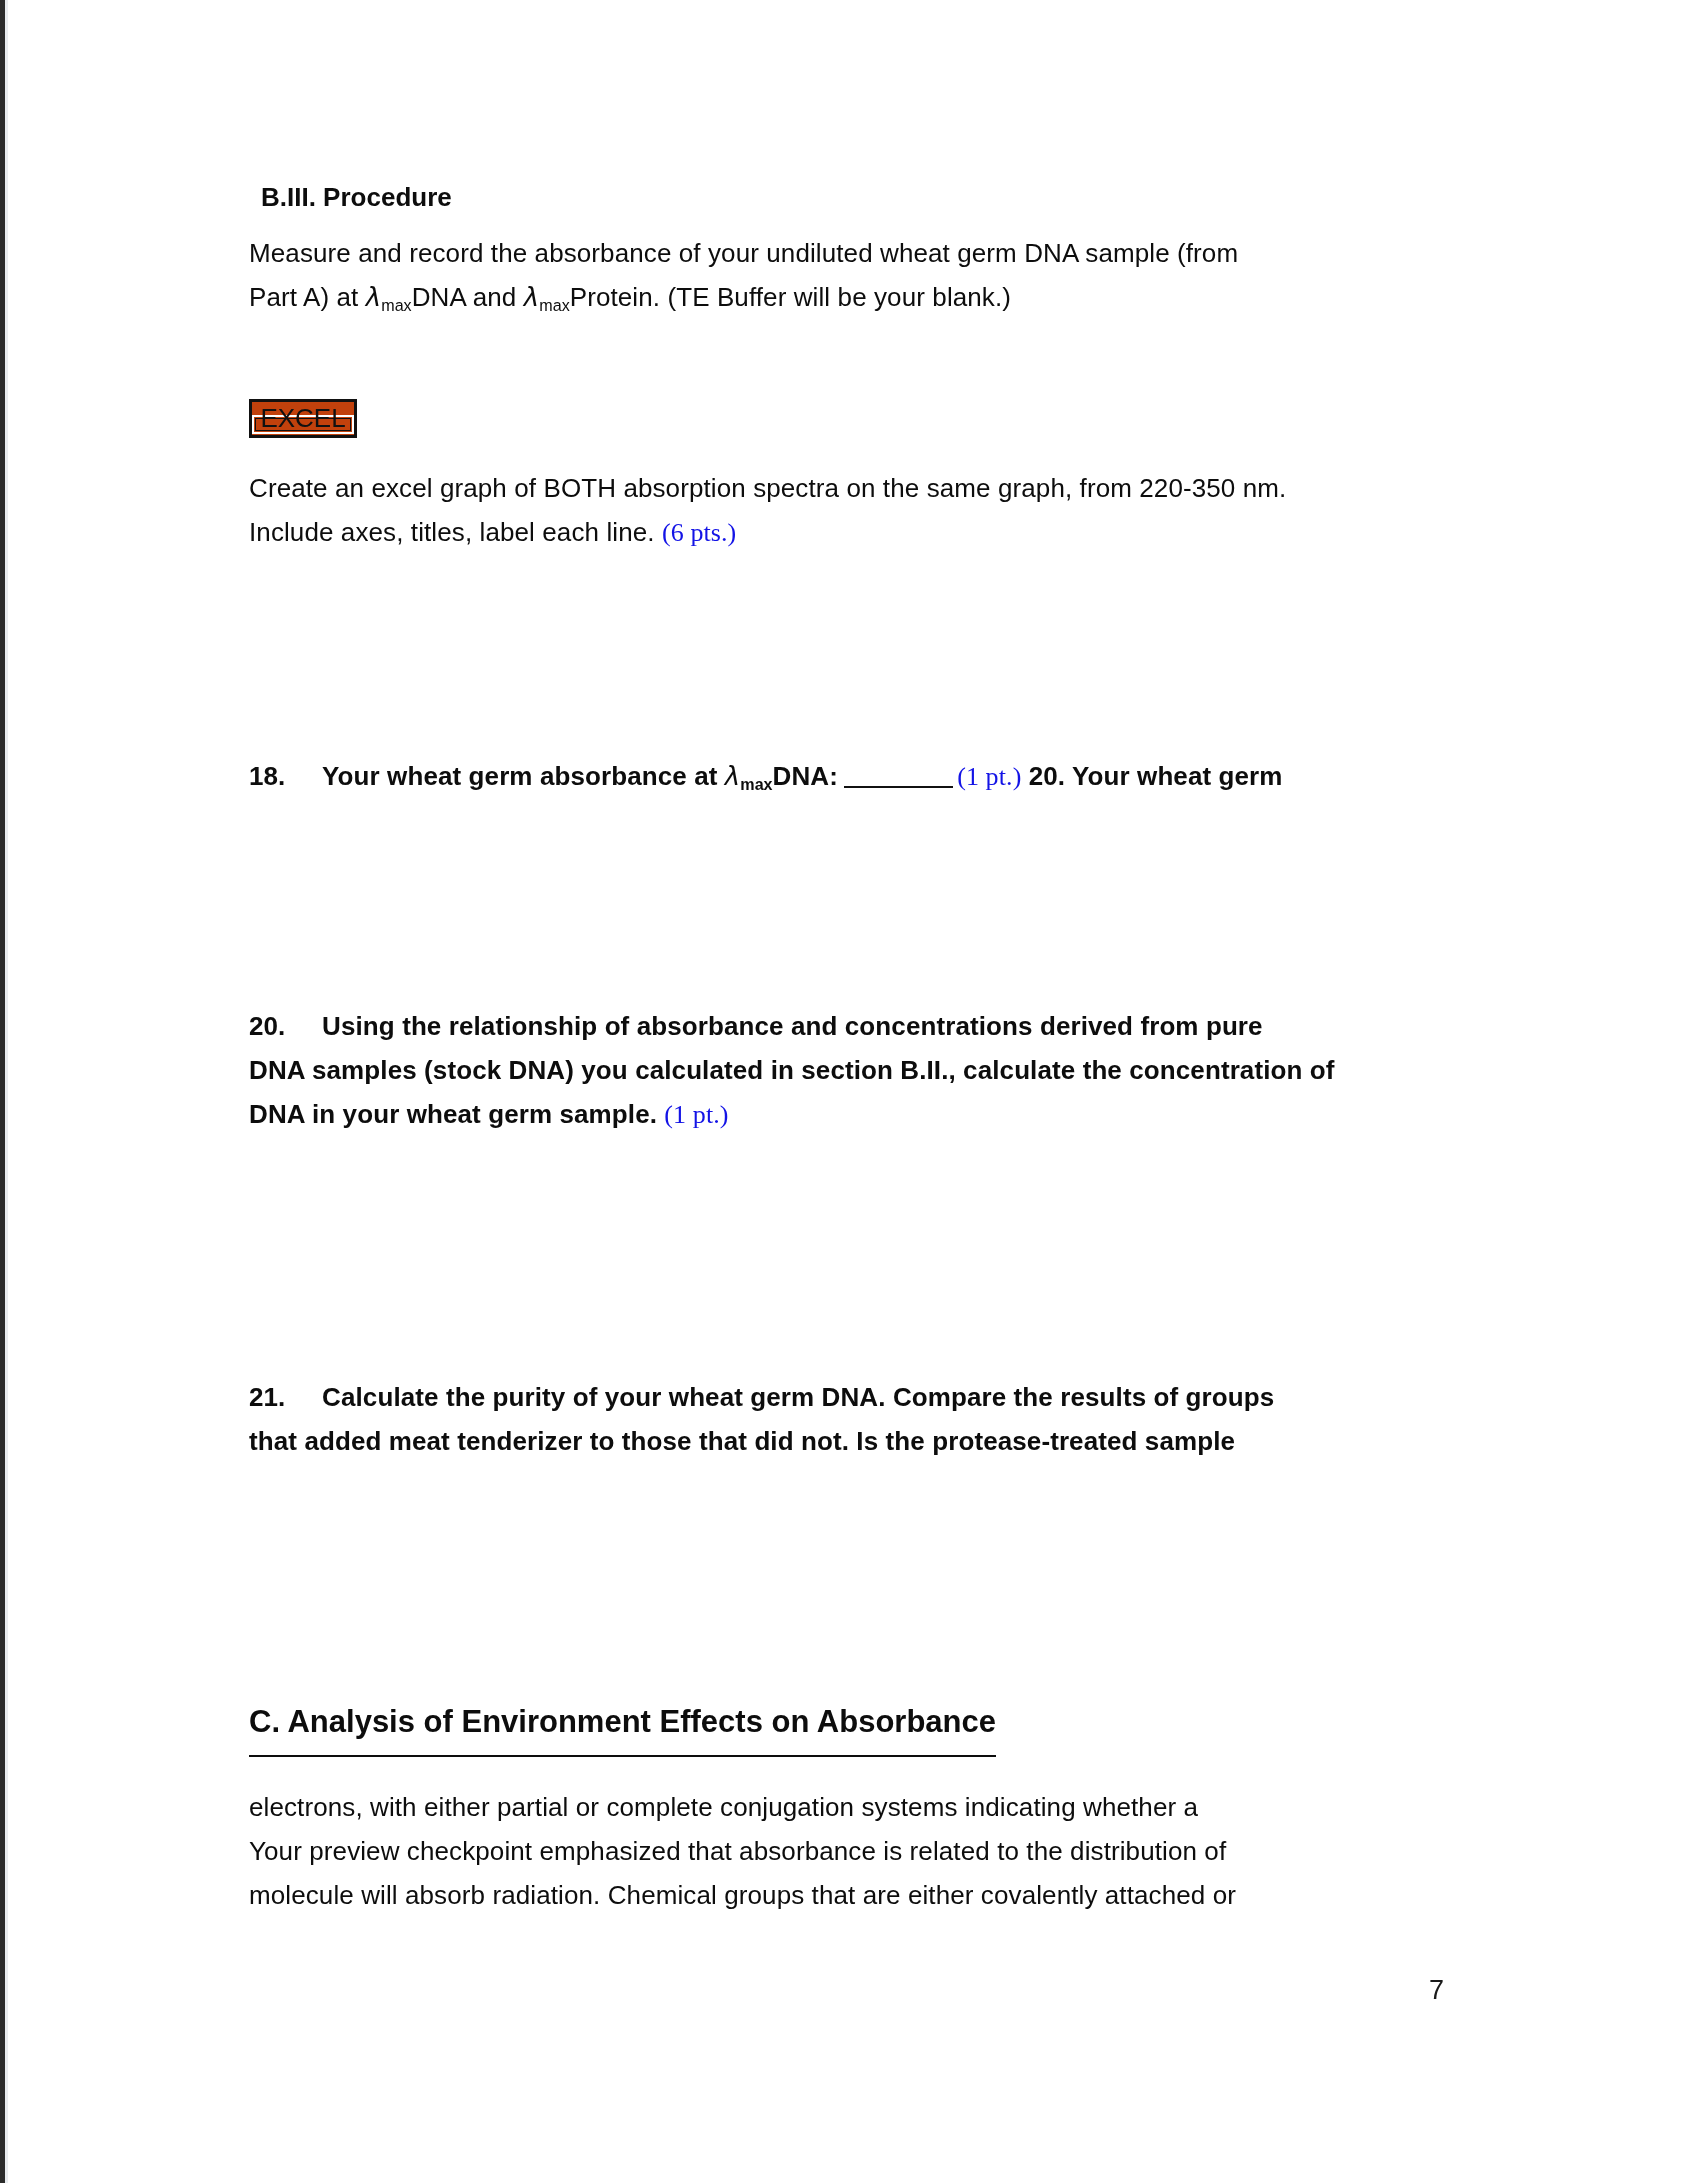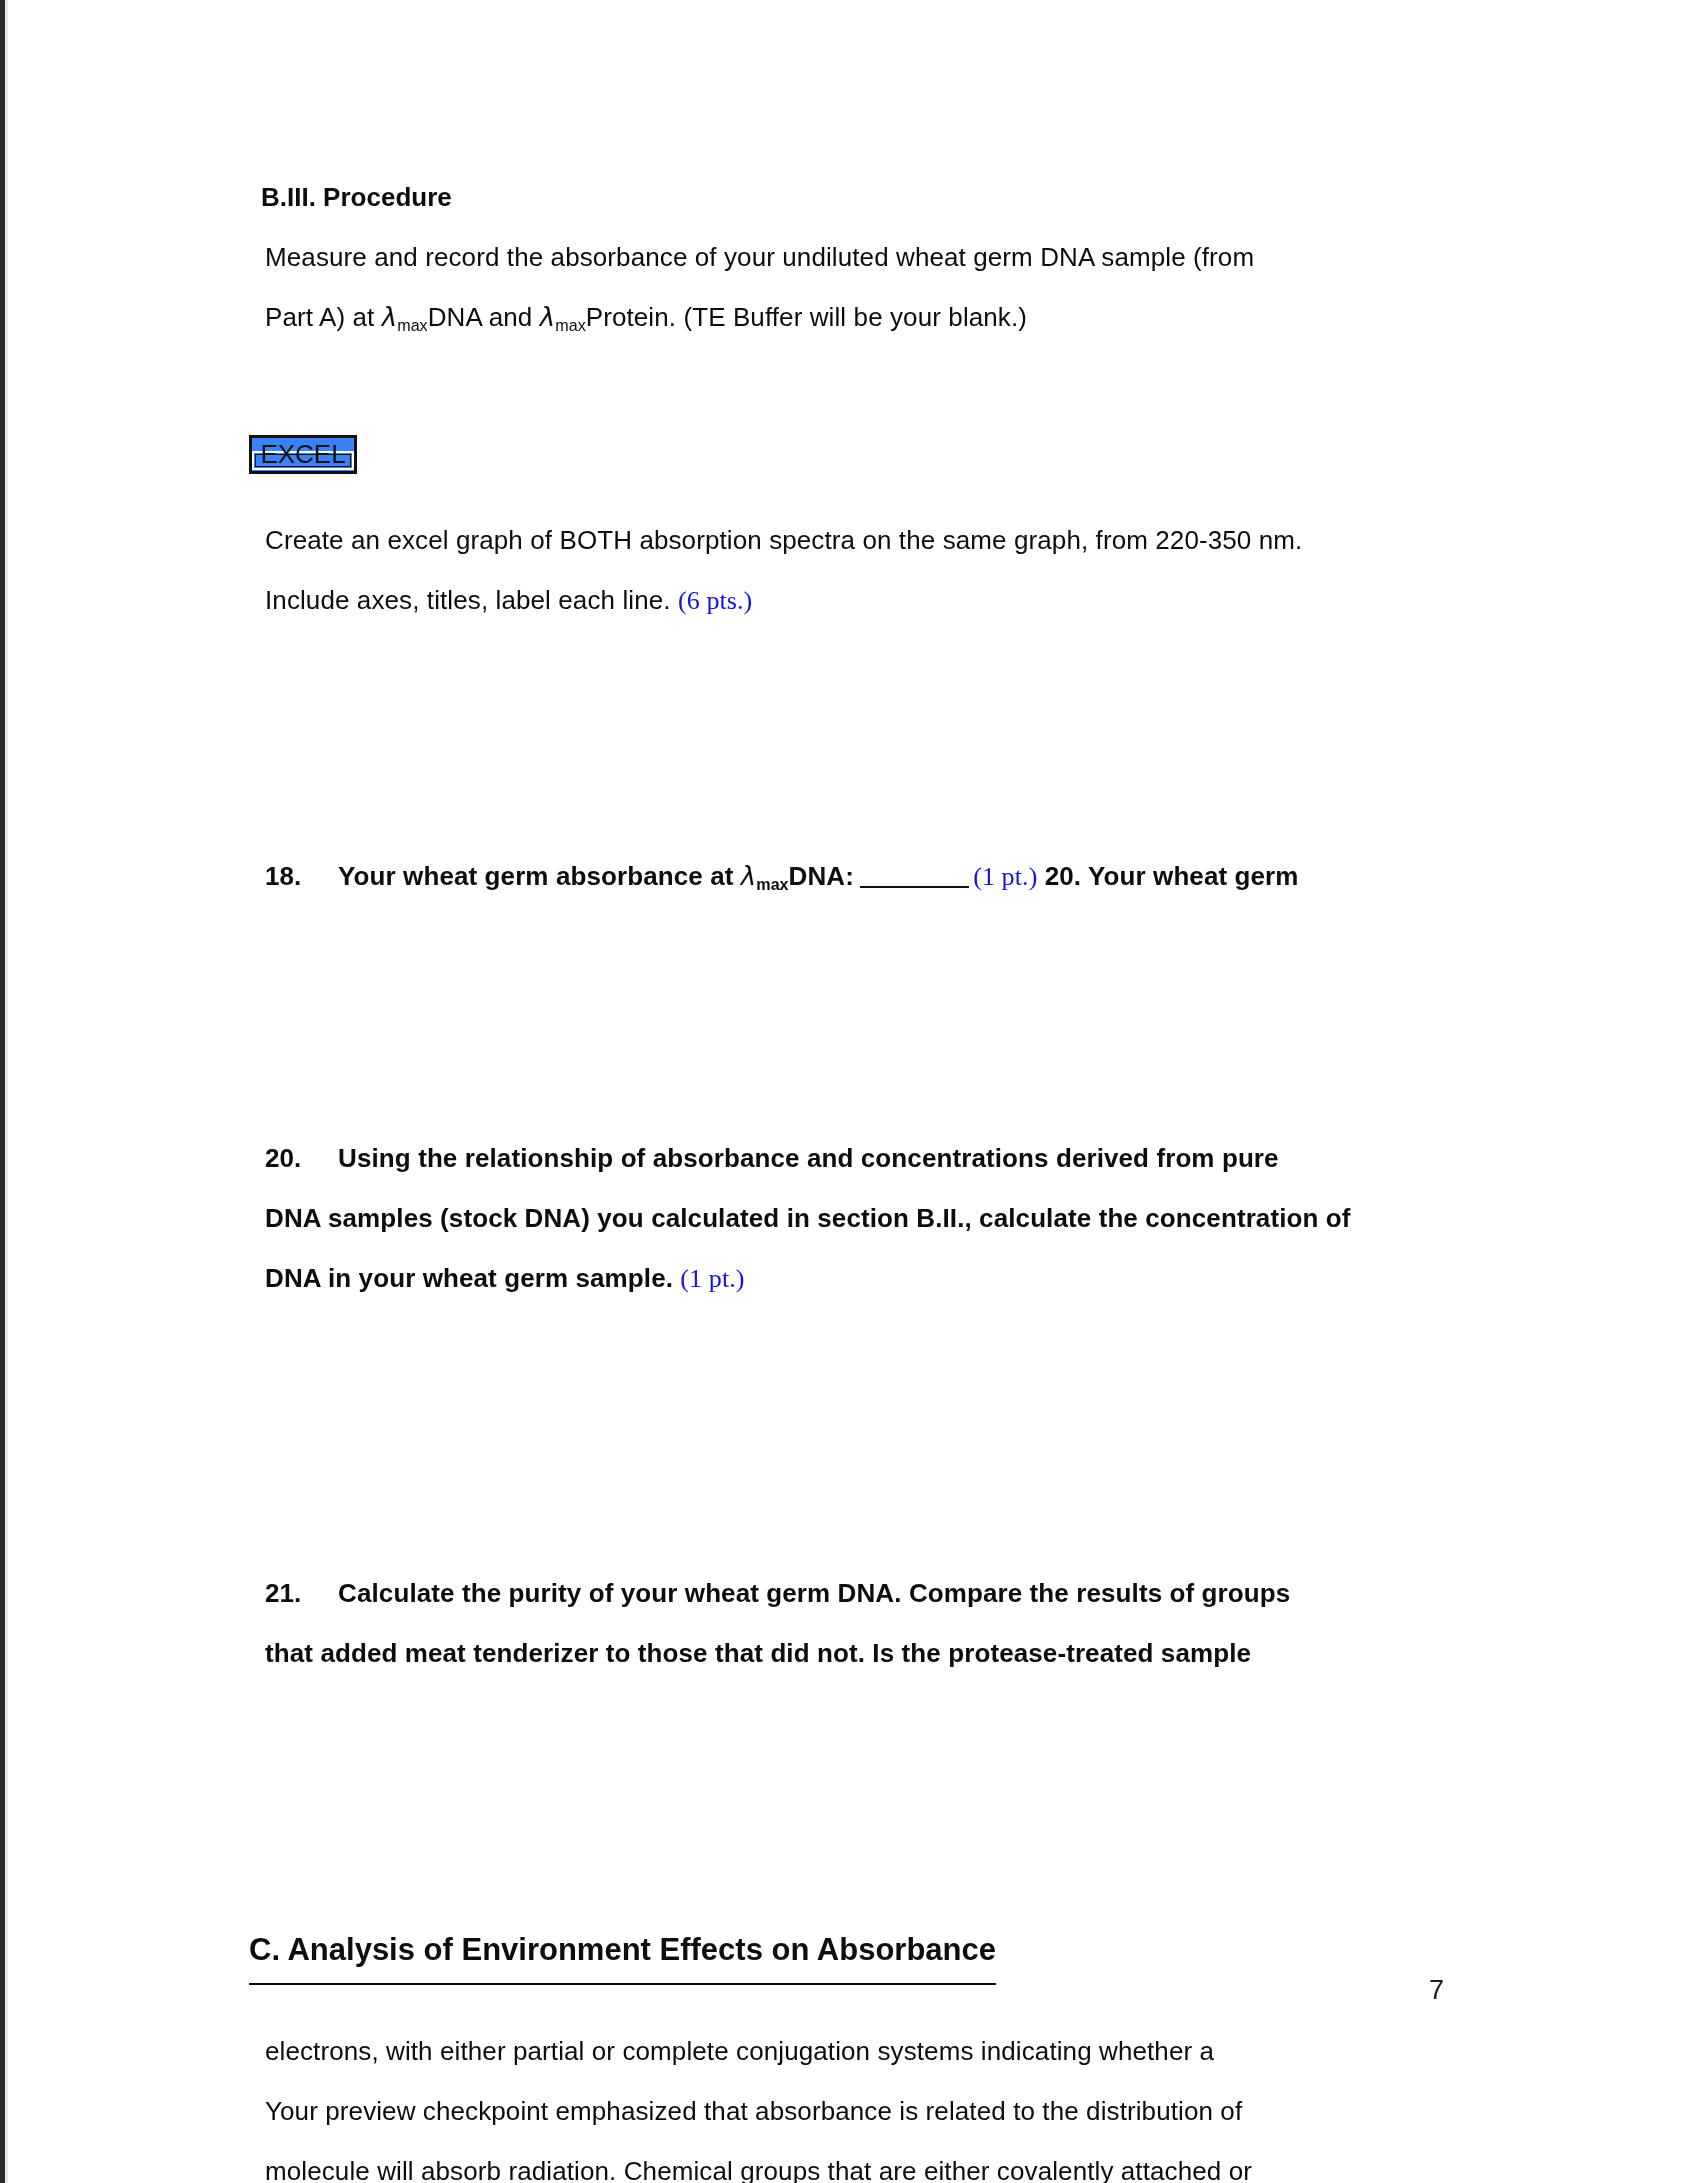--- a/index.html
+++ b/index.html
@@ -46,21 +46,21 @@
     position: absolute;
     left: 249px;
     top: 163px;
     width: 1211px;
   }
 
   .para {
     font-size: 26px;
     line-height: 44px;
     color: #0d0d0d;
-    margin: 16px;
+    margin: 0;
     letter-spacing: 0.1px;
   }
   .para.bold { font-weight: bold; }
 
   .heading-sub {
     font-size: 26px;
     line-height: 44px;
     font-weight: bold;
     color: #0d0d0d;
     margin: 12px;
@@ -95,21 +95,21 @@
     margin: 0 3.8px 0 6.4px;
   }
   .blank.w1 { width: 109px; }
   .blank.w2 { width: 126px; }
 
   
   .excel-box {
     display: inline-block;
     border: 3.2px solid #111111;
     padding: 0;
-    background: #3b82f6;
+    background: #c2410c;
   }
   .excel-box .inner {
     border: 2.6px solid #ffffff;
     padding: 0.6px 6.4px 3.2px 6.4px;
     outline: 1.9px solid #111111;
     outline-offset: -4.5px;
   }
   .excel-box .label {
     font-size: 26px;
     line-height: 33px;

